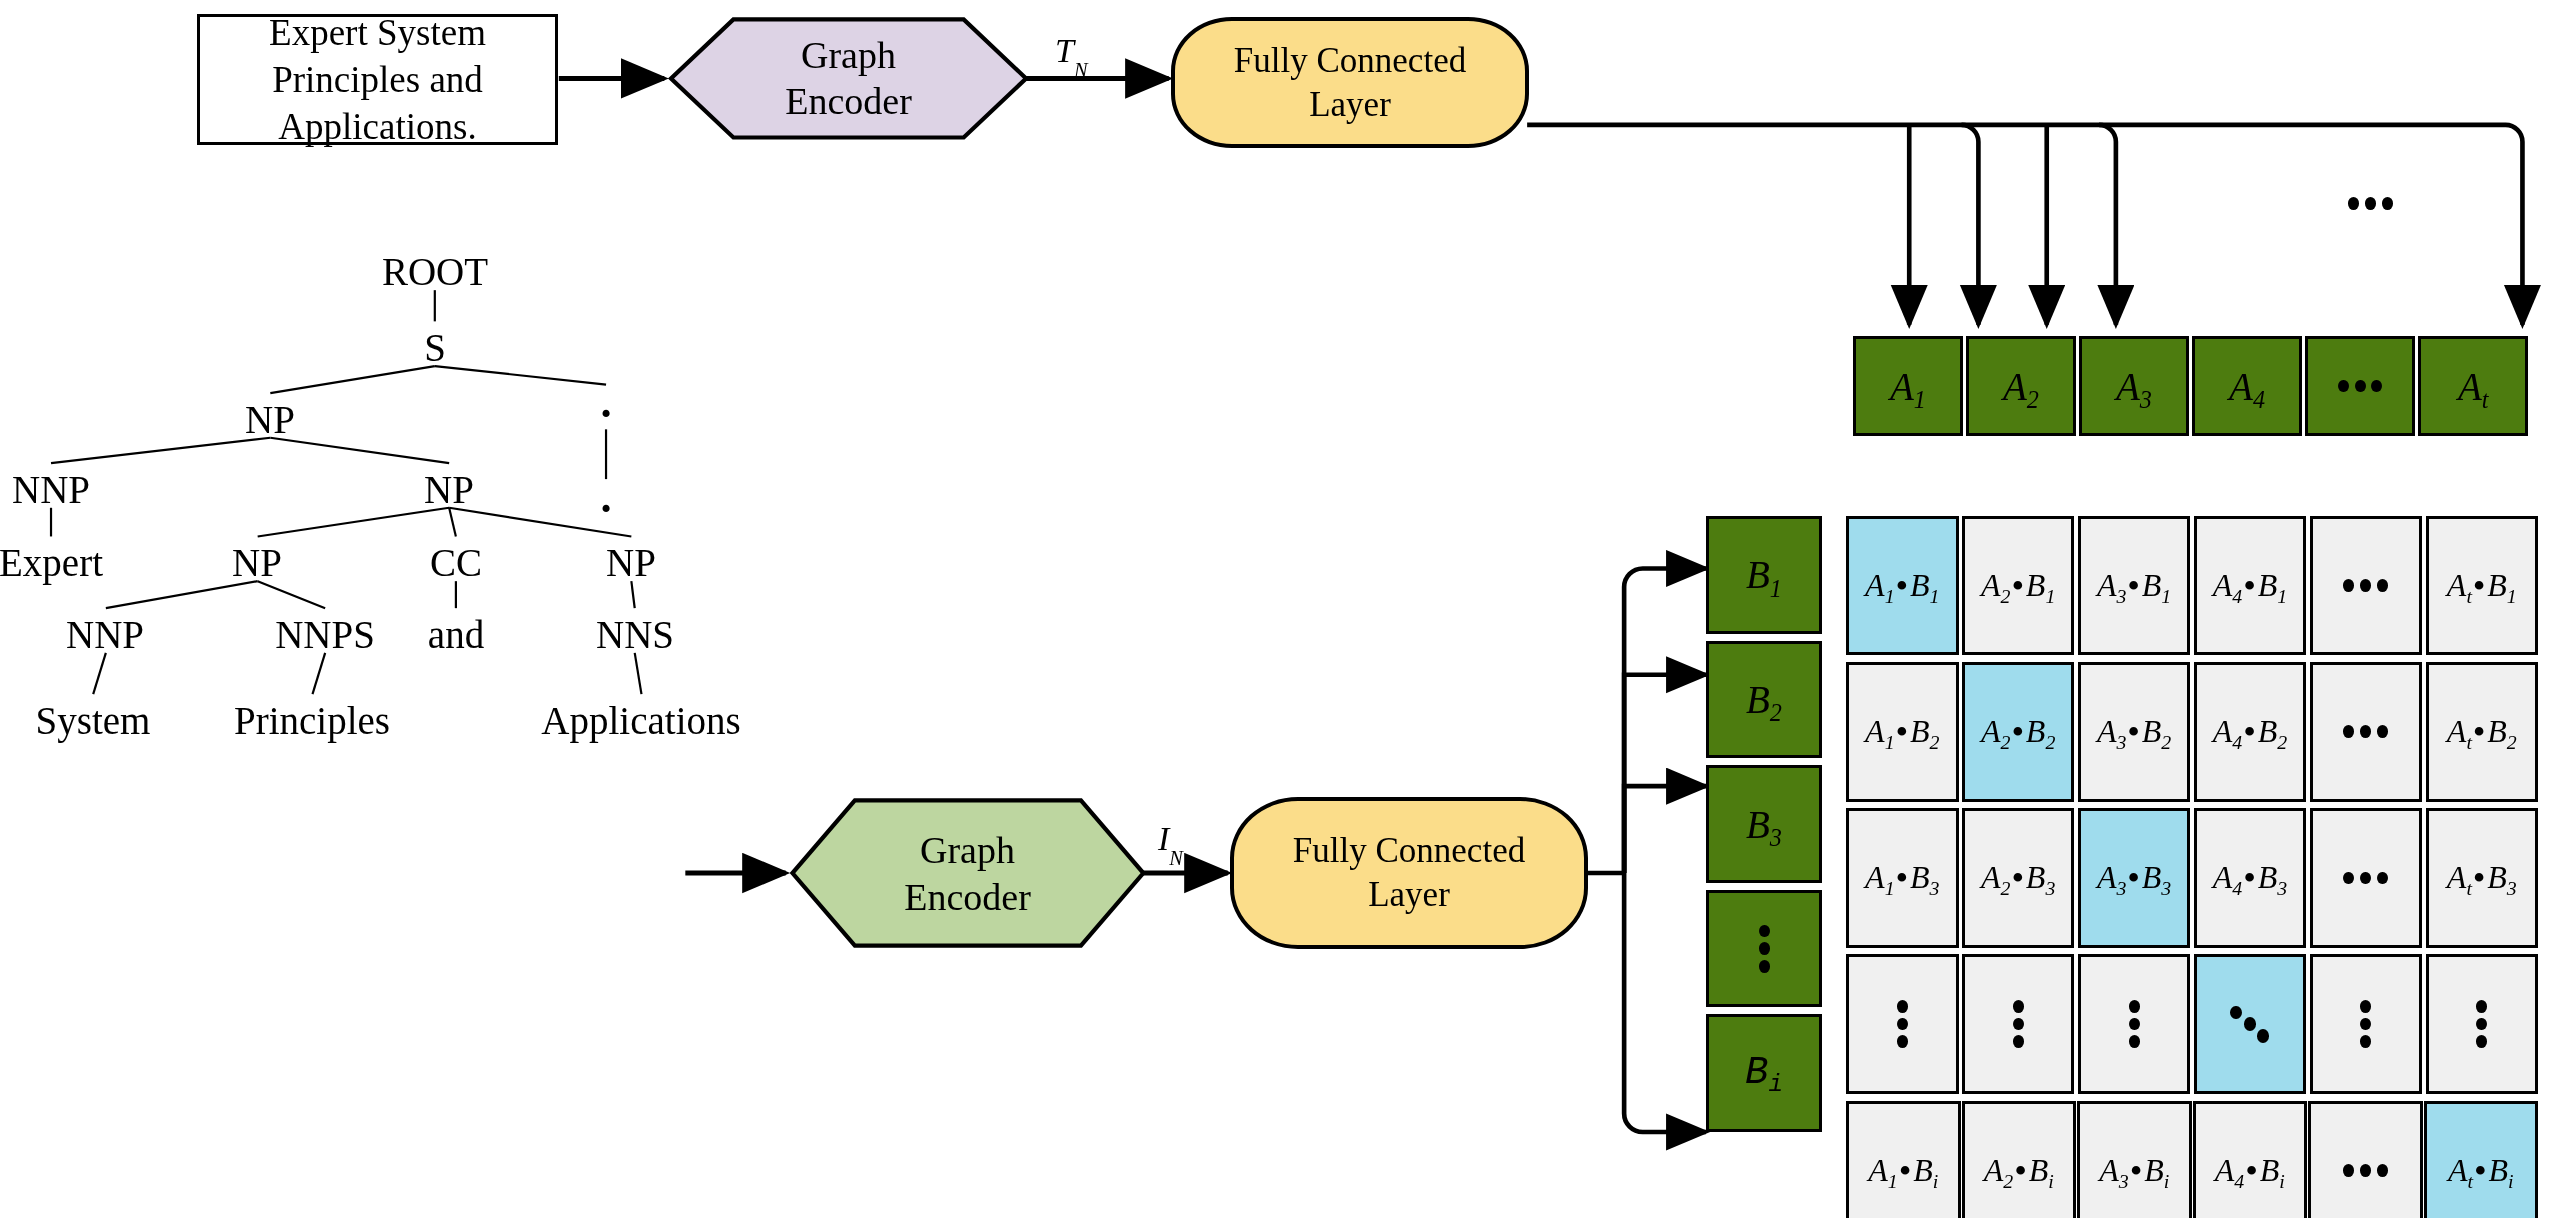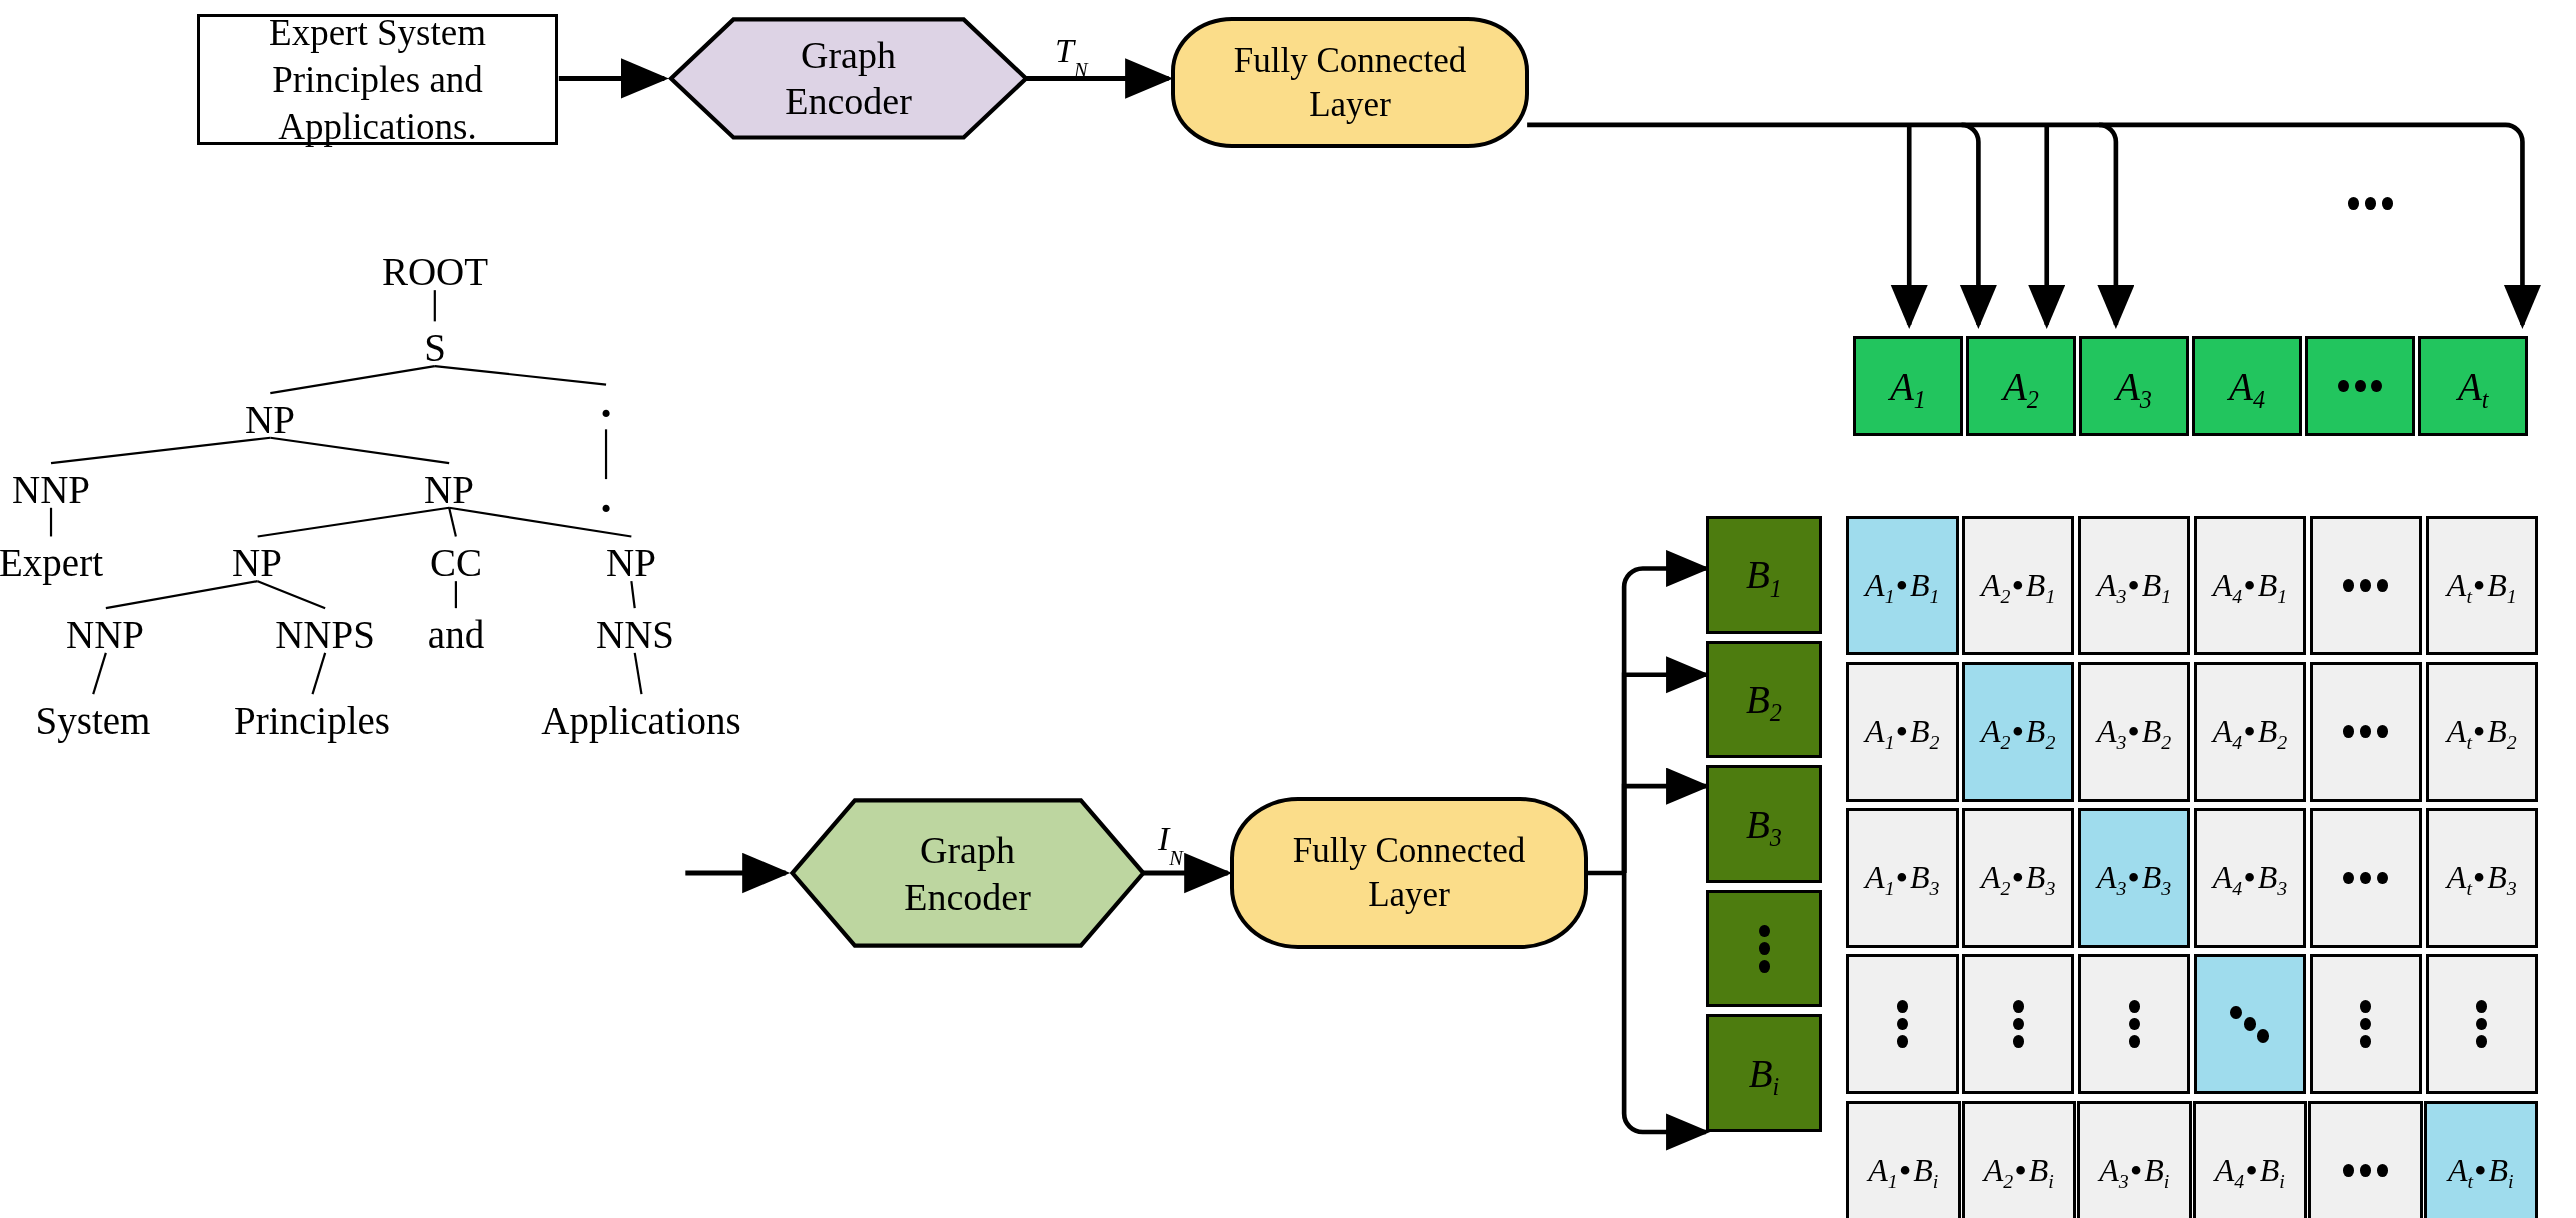--- a/index.html
+++ b/index.html
@@ -23,21 +23,21 @@
     display:flex;align-items:center;justify-content:center;
     text-align:center;line-height:1.25;
   }
 
   
   .cell{
     border:3px solid #000;
     display:flex;align-items:center;justify-content:center;
     box-sizing:border-box;
   }
-  .a-cell{background:#22c55e;}
+  .a-cell{background:#4d7c0f;}
   .b-cell{background:#4d7c0f;}
   .m-cell{background:#f0f0f0;}
   .m-cell.hl{background:#9fdced;}
 
   .lbl{font-style:italic;white-space:nowrap;display:inline-block;}
   .lbl sub{font-style:italic;font-size:.62em;vertical-align:baseline;
            position:relative;top:.34em;}
   .dot-h{letter-spacing:0.8px;font-style:normal;font-weight:700;}
 
   
@@ -198,21 +198,21 @@
         <div class="cell b-cell" style="flex: 1 1 0%;">
           <span class="lbl" style="font-size: 39px;">B<sub>3</sub></span>
         </div>
         <div class="cell b-cell" style="flex: 1 1 0%;">
           <div class="dots-v">
             <i></i>
             <i></i>
             <i></i>
           </div>
         </div>
-        <div class="cell b-cell" style="flex: 1 1 0%;">
+        <div class="cell b-cell" style="flex: 1 1 0%; font-family: Liberation Mono, monospace;">
           <span class="lbl" style="font-size: 39px;">B<sub>i</sub></span>
         </div>
       </div>
   </div>
 
   <div class="abs" style="left:1846px;top:516px;width:692px;height:724px;">
     <div id="matrix" style="display:flex;flex-direction:column;gap:6.8px;height:100%;">
         <div style="display: flex; gap: 3.4px; flex: 1 1 0%;">
           <div class="cell m-cell hl" style="flex: 1 1 0%;">
             <span class="lbl" style="font-size: 32px;"><span>A<sub>1</sub></span><span class="dot-h" style="margin: 0px 1.7px;">•</span><span>B<sub>1</sub></span></span>

